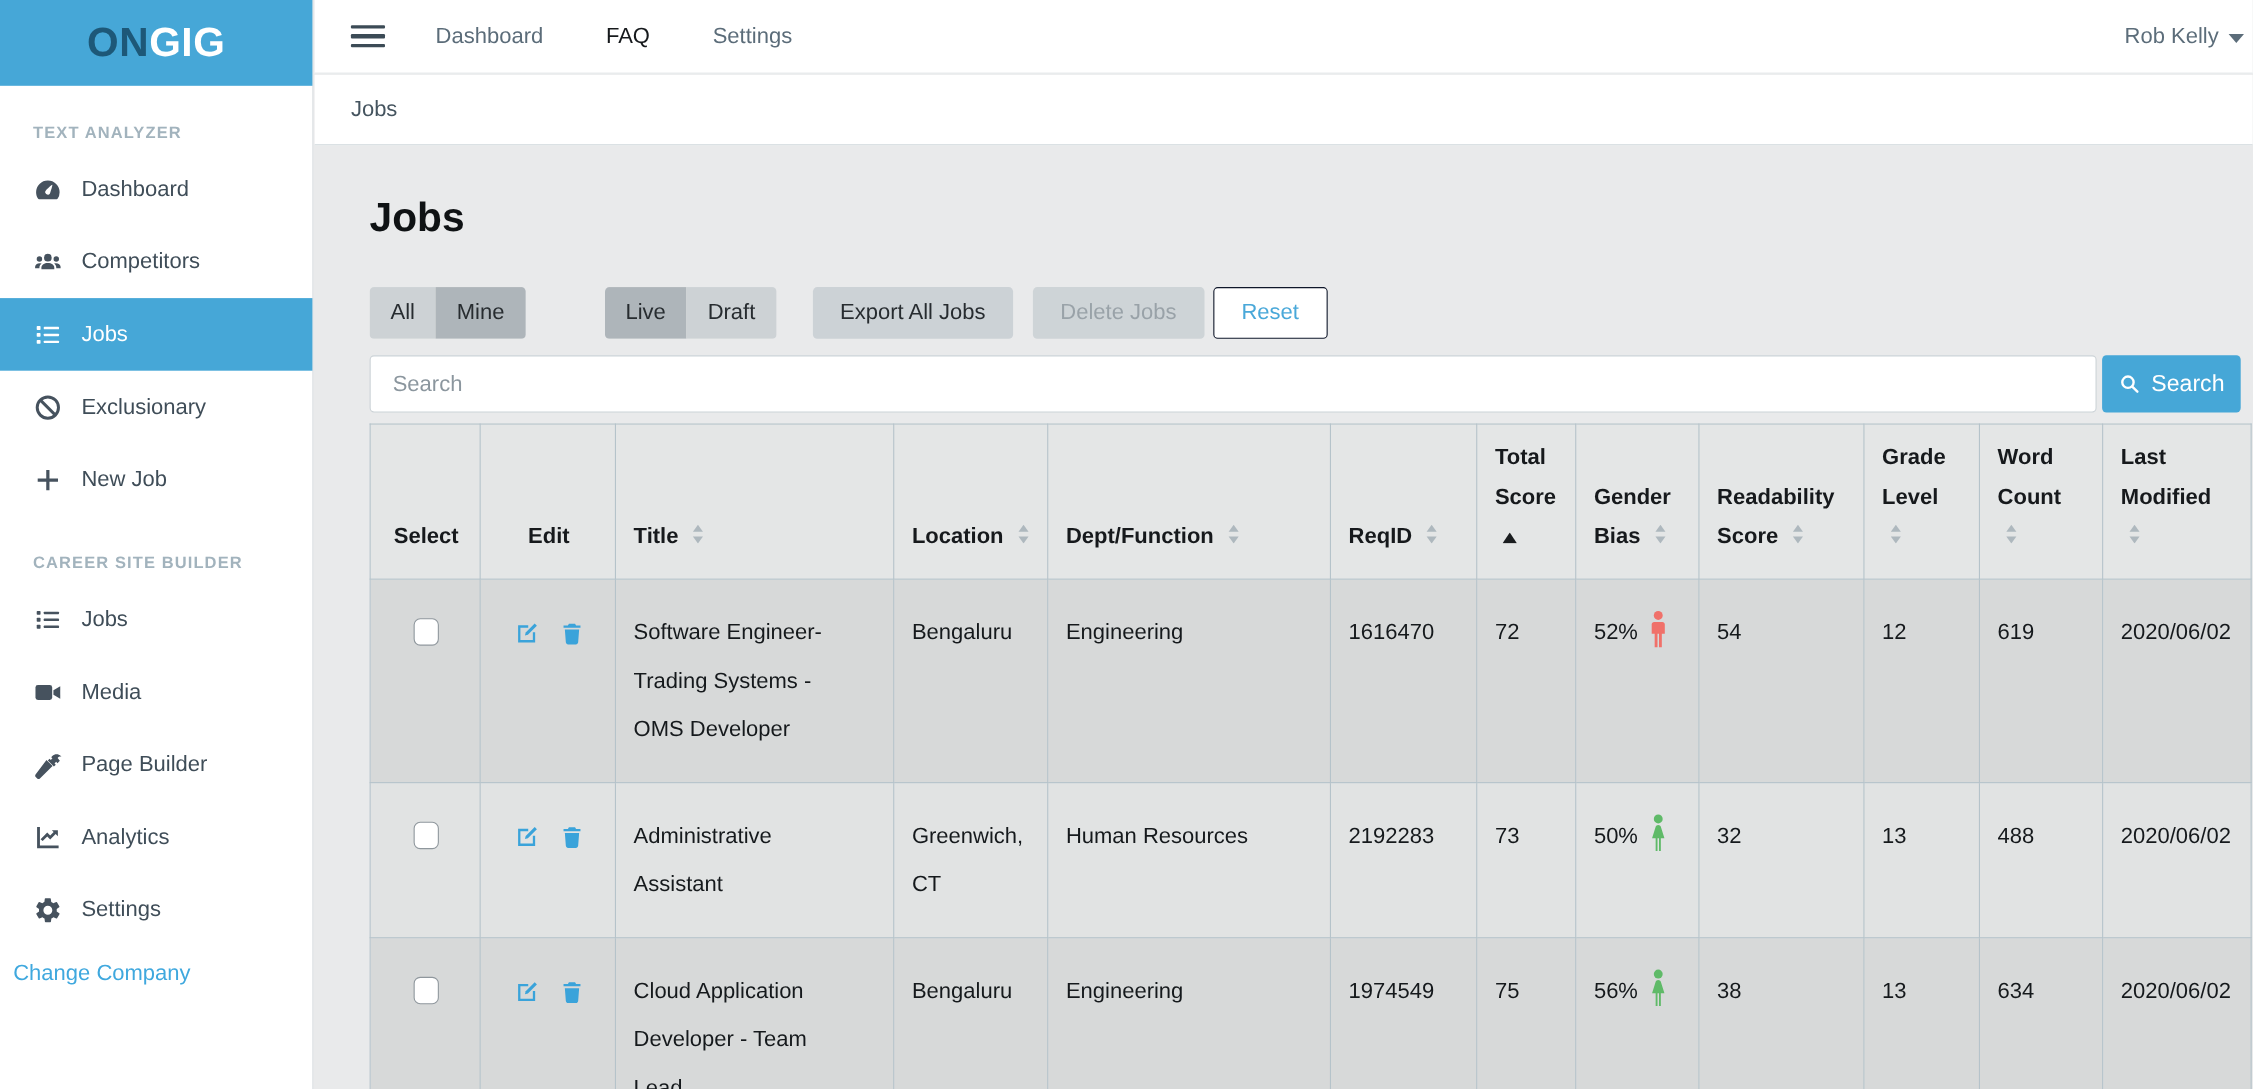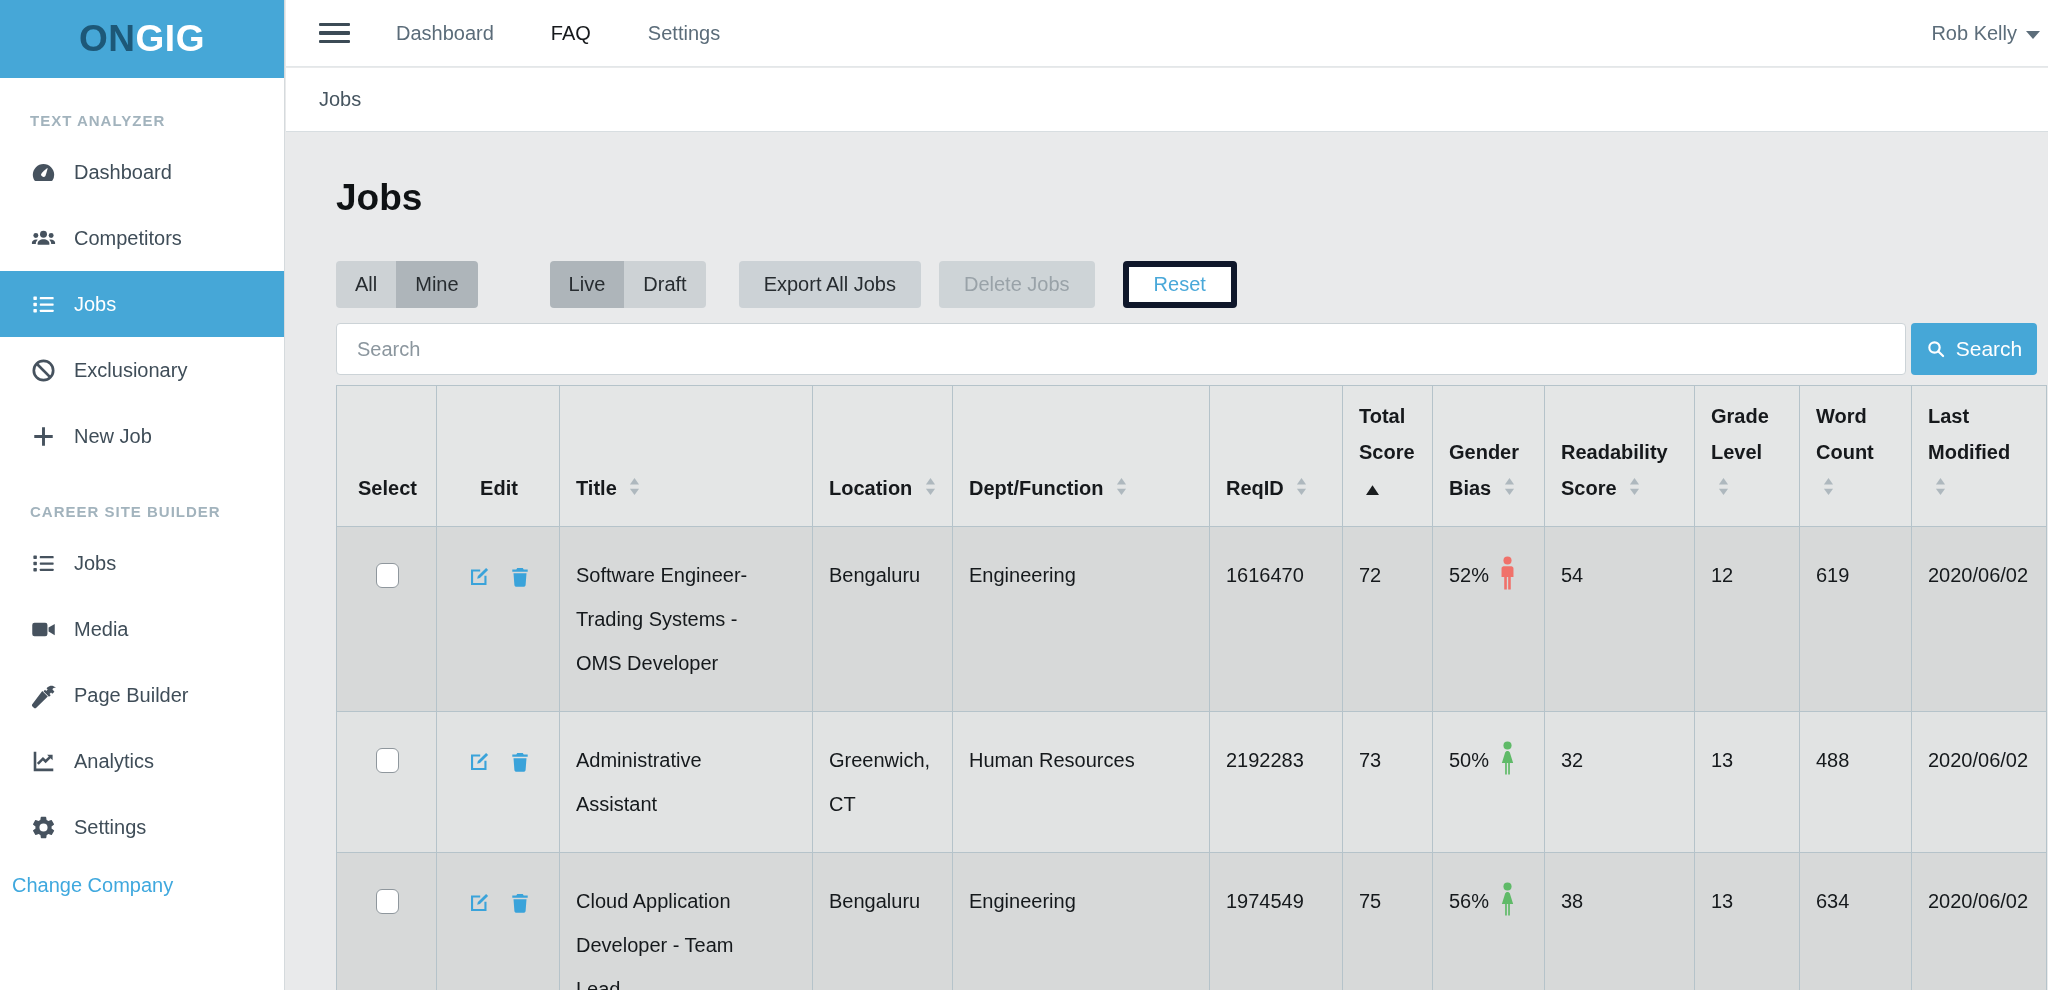--- a/index.html
+++ b/index.html
@@ -63,22 +63,22 @@
   .toolbar { margin-top:42px; display:flex; align-items:flex-start; }
   .seg-group { display:flex; border-radius:4px; overflow:hidden; }
   .seg { height:47px; display:flex; align-items:center; padding:0 19px; font-size:20px;
     color:#272c30; background:#cdd2d5; cursor:pointer; border:none; font-family:inherit; }
   .seg.selected { background:#aeb5ba; }
   #seg-owner { margin-right:72px; }
   #seg-status { margin-right:33px; }
   .btn { height:47px; border:none; border-radius:4px; font-size:20px; font-family:inherit;
     padding:0 25px; cursor:pointer; }
   .btn-plain { background:#ccd2d6; color:#272c30; margin-right:18px; }
-  .btn-disabled { background:#ced4d7; color:#99a2a8; margin-right:28px; }
-  .btn-reset { background:#ffffff; color:#49a8d9; border:6px solid #0f172a; }
+  .btn-disabled { background:#ced4d7; color:#99a2a8; margin-right:8px; }
+  .btn-reset { background:#ffffff; color:#49a8d9; border:1px solid #0f172a; }
   
   .search-row { margin-top:15px; display:flex; align-items:center; }
   .search-input {
     width:1570px; height:52px; border:1px solid #ccd3d7; border-radius:4px;
     font-size:20px; font-family:inherit; color:#30383d; padding:0 20px; outline:none; background:#fff;
   }
   .search-input::placeholder { color:#8b969e; }
   .search-btn {
     margin-left:5px; width:126px; height:52px; background:#46a7d7; color:#fff;
     border:none; border-radius:4px; font-size:21px; font-family:inherit; cursor:pointer;

